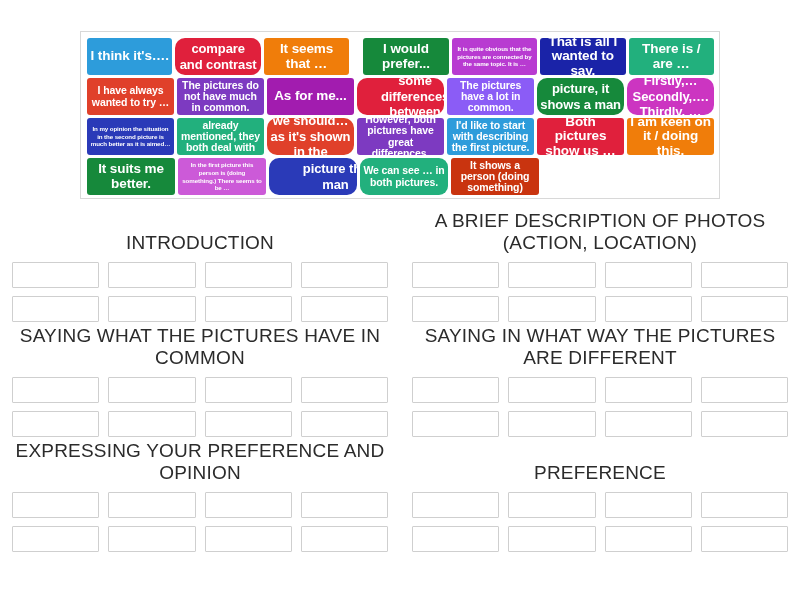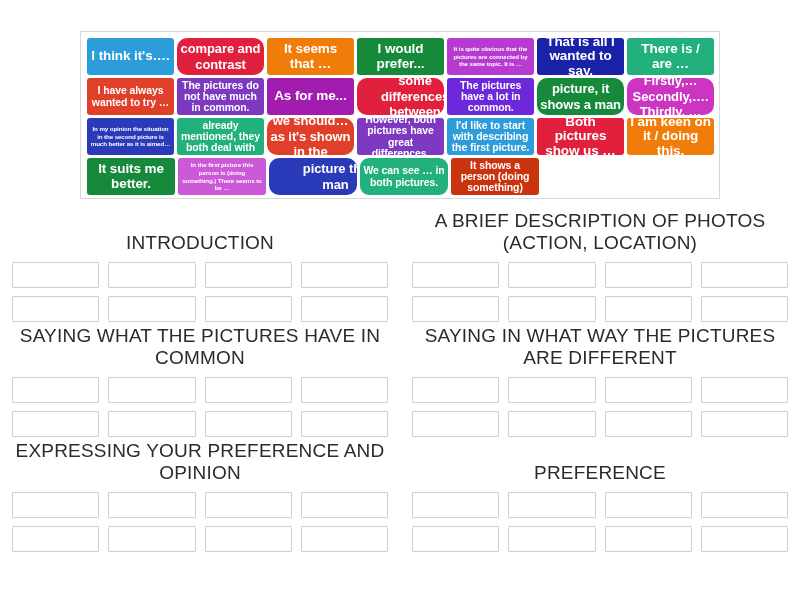--- a/index.html
+++ b/index.html
@@ -109,31 +109,31 @@
 <body>
 
 <div id="app">
 
   <div class="tray">
     <div class="tile-rows">
         <div class="tile-row">
           <div class="tile big" style="background: rgb(45, 156, 219); width: 88px;">I think it's….</div>
           <div class="tile small" style="background: rgb(224, 32, 60); width: 88px;">Well, I would like to compare and contrast these two pictures.</div>
           <div class="tile big" style="background: rgb(240, 125, 10); width: 88px;">It seems that …</div>
-          <div class="tile big" style="background: rgb(22, 137, 59); width: 88px;">I would prefer...</div>
+          <div class="tile big" style="background: rgb(22, 137, 59); width: 88px; margin-left: 11px;">I would prefer...</div>
           <div class="tile xsmall" style="background: rgb(184, 59, 209); width: 88px;">It is quite obvious that the pictures are connected by the same topic. It is …</div>
           <div class="tile big" style="background: rgb(26, 35, 168); width: 88px;">That is all I wanted to say.</div>
           <div class="tile big" style="background: rgb(34, 176, 125); width: 88px;">There is / are …</div>
         </div>
         <div class="tile-row">
           <div class="tile mid" style="background: rgb(224, 64, 42); width: 88px;">I have always wanted to try …</div>
           <div class="tile mid" style="background: rgb(125, 58, 193); width: 88px;">The pictures do not have much in common.</div>
           <div class="tile big" style="background: #a21caf; width: 88px;">As for me...</div>
           <div class="tile small" style="background: rgb(224, 32, 60); width: 88px; padding-left: 32px;">However, there are some differences between these two pictures.</div>
-          <div class="tile mid" style="background: #6d28d9; width: 88px;">The pictures have a lot in common.</div>
+          <div class="tile mid" style="background: #8b5cf6; width: 88px;">The pictures have a lot in common.</div>
           <div class="tile small" style="background: rgb(22, 137, 59); width: 88px;">As for the second picture, it shows a man (doing something)</div>
           <div class="tile small" style="background: rgb(204, 53, 193); width: 88px;">Firstly,… Secondly,…. Thirdly, …</div>
         </div>
         <div class="tile-row">
           <div class="tile xsmall" style="background: rgb(42, 58, 184); width: 88px;">In my opinion the situation in the second picture is much better as it is aimed…</div>
           <div class="tile mid" style="background: rgb(34, 176, 125); width: 88px;">As I have already mentioned, they both deal with …</div>
           <div class="tile small" style="background: rgb(224, 64, 42); width: 88px;">I wish there were…. so we should…as it's shown in the second picture.</div>
           <div class="tile mid" style="background: rgb(125, 58, 193); width: 88px;">However, both pictures have great differences.</div>
           <div class="tile mid" style="background: rgb(45, 156, 219); width: 88px;">I'd like to start with describing the first picture.</div>
           <div class="tile big" style="background: rgb(224, 32, 60); width: 88px;">Both pictures show us …</div>

